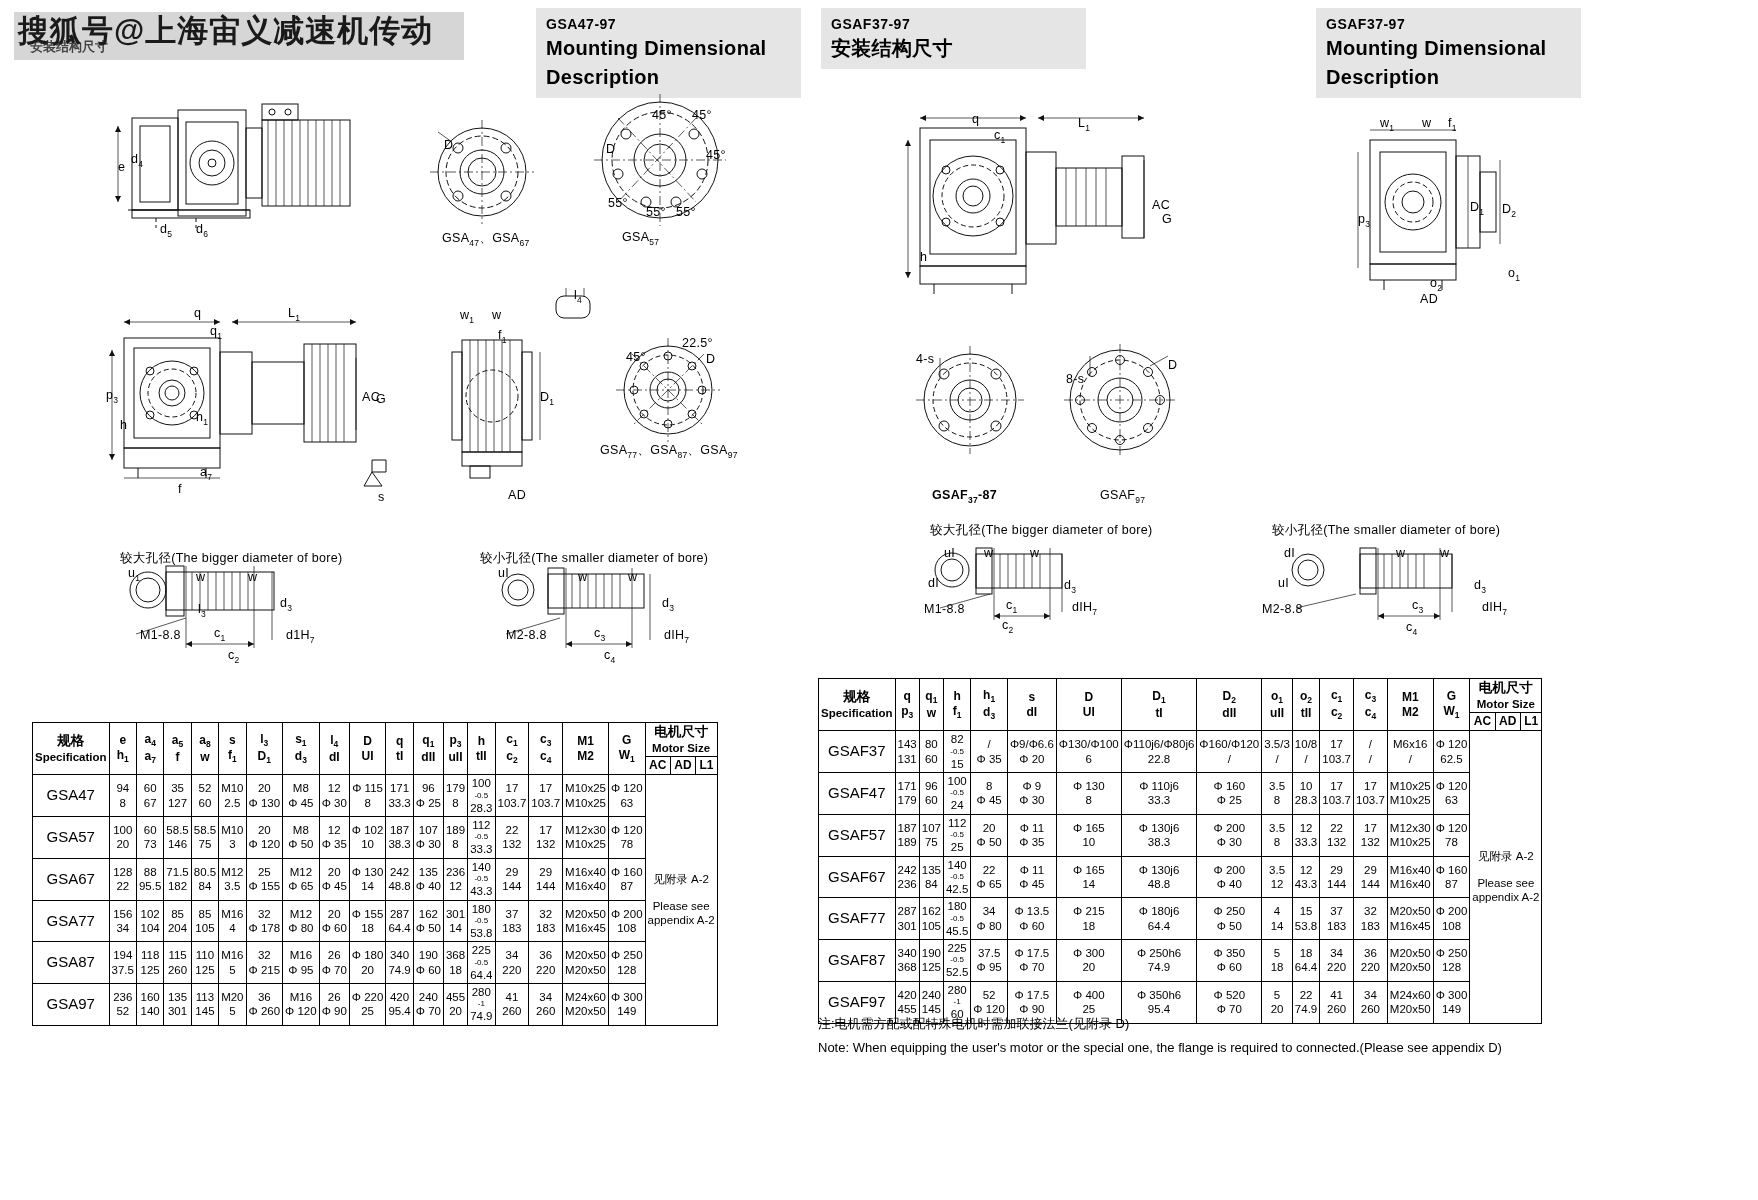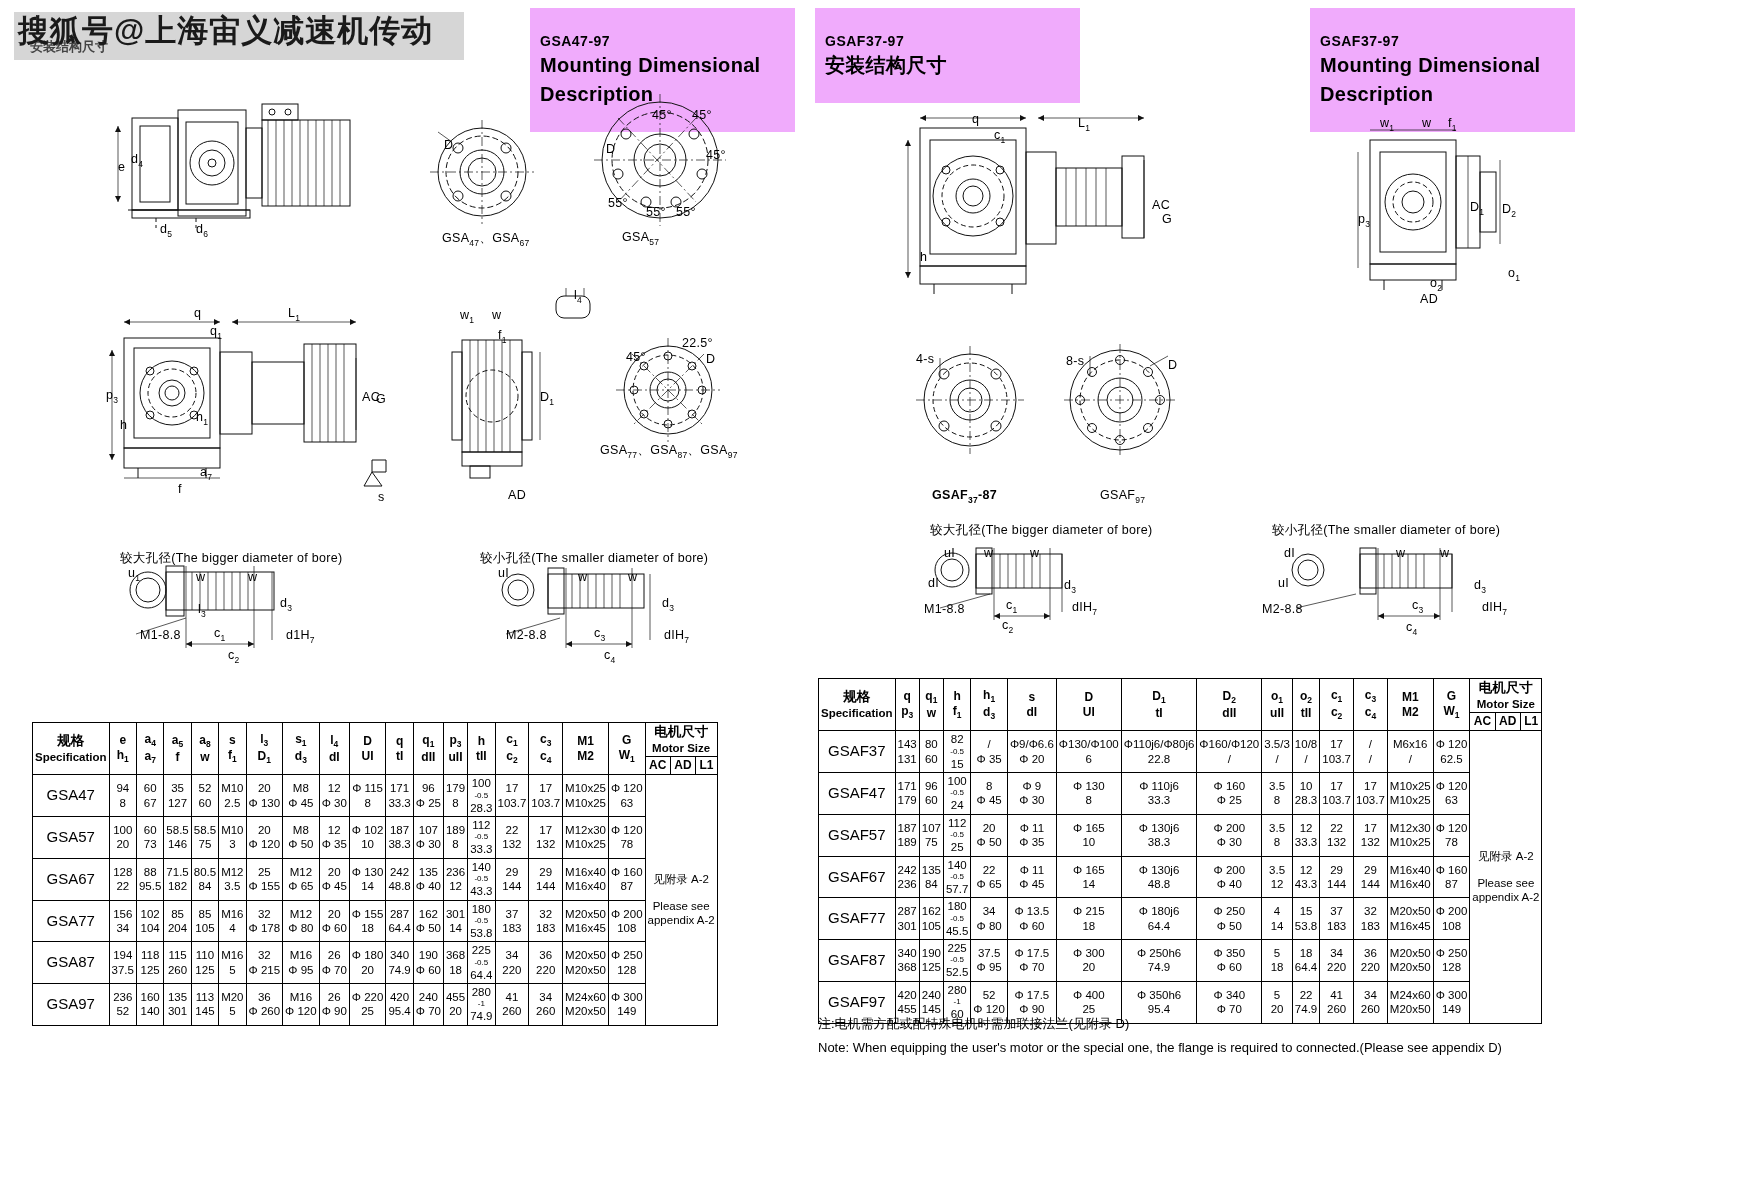--- a/index.html
+++ b/index.html
@@ -3,22 +3,23 @@
 <meta charset="utf-8">
 <style>
   html,body{margin:0;padding:0;}
   body{
     width:1758px;height:1200px;background:#fff;
     font-family:"Liberation Sans","DejaVu Sans",sans-serif;
     color:#000;overflow:hidden;position:relative;
   }
   
   .banner{
-    position:absolute;background:#f0abfc;padding:23px 10px;
+    position:absolute;background:#e5e5e5;padding:6px 10px;
     line-height:1.45;
+    margin-left:6px;
   }
   .banner .b1{font-size:14px;font-weight:bold;letter-spacing:.5px;}
   .banner .b2{font-size:20px;font-weight:bold;letter-spacing:.3px;}
   #banner-a{left:530px;top:8px;width:245px;}
   #banner-b{left:815px;top:8px;width:245px;}
   #banner-c{left:1310px;top:8px;width:245px;}
   #watermark{
     position:absolute;left:18px;top:10px;font-size:31px;font-weight:bold;
     color:#1a1a1a;background:rgba(255,255,255,0);letter-spacing:1px;
     white-space:nowrap;
@@ -463,21 +464,21 @@
     <div class="dwg-label" style="left: 1380px; top: 116px;">w<sub class="sub">1</sub></div>
     <div class="dwg-label" style="left: 1422px; top: 116px;">w</div>
     <div class="dwg-label" style="left: 1448px; top: 116px;">f<sub class="sub">1</sub></div>
     <div class="dwg-label" style="left: 1358px; top: 212px;">p<sub class="sub">3</sub></div>
     <div class="dwg-label" style="left: 1470px; top: 200px;">D<sub class="sub">1</sub></div>
     <div class="dwg-label" style="left: 1502px; top: 202px;">D<sub class="sub">2</sub></div>
     <div class="dwg-label" style="left: 1508px; top: 266px;">o<sub class="sub">1</sub></div>
     <div class="dwg-label" style="left: 1430px; top: 276px;">o<sub class="sub">2</sub></div>
     <div class="dwg-label" style="left: 1420px; top: 292px;">AD</div>
     <div class="dwg-label" style="left: 916px; top: 352px;">4-s</div>
-    <div class="dwg-label" style="left: 1066px; top: 354px;">8-s</div>
+    <div class="dwg-label" style="left: 1066px; top: 372px;">8-s</div>
     <div class="dwg-label" style="left: 1168px; top: 358px;">D</div>
     <div class="dwg-label" style="left: 932px; top: 488px; font-weight: bold;">GSAF<sub class="sub">37</sub>-87</div>
     <div class="dwg-label" style="left: 1100px; top: 488px;">GSAF<sub class="sub">97</sub></div>
     <div class="dwg-label" style="left: 930px; top: 522px;">较大孔径(The bigger diameter of bore)</div>
     <div class="dwg-label" style="left: 1272px; top: 522px;">较小孔径(The smaller diameter of bore)</div>
     <div class="dwg-label" style="left: 944px; top: 546px;">uI</div>
     <div class="dwg-label" style="left: 984px; top: 546px;">w</div>
     <div class="dwg-label" style="left: 1030px; top: 546px;">w</div>
     <div class="dwg-label" style="left: 928px; top: 576px;">dI</div>
     <div class="dwg-label" style="left: 924px; top: 602px;">M1-8.8</div>
@@ -1276,21 +1277,21 @@
         <td class="two-line">
           <span>242</span>
           <span>236</span>
         </td>
         <td class="two-line">
           <span>135</span>
           <span>84</span>
         </td>
         <td class="two-line">
           <span>140<span class="tiny">-0.5</span></span>
-          <span>57.7</span>
+          <span>42.5</span>
         </td>
         <td class="two-line">
           <span>22</span>
           <span>Φ 65</span>
         </td>
         <td class="two-line">
           <span>Φ 11</span>
           <span>Φ 45</span>
         </td>
         <td class="two-line">
@@ -1472,21 +1473,21 @@
         </td>
         <td class="two-line">
           <span>Φ 400</span>
           <span>25</span>
         </td>
         <td class="two-line">
           <span>Φ 350h6</span>
           <span>95.4</span>
         </td>
         <td class="two-line">
-          <span>Φ 340</span>
+          <span>Φ 520</span>
           <span>Φ 70</span>
         </td>
         <td class="two-line">
           <span>5</span>
           <span>20</span>
         </td>
         <td class="two-line">
           <span>22</span>
           <span>74.9</span>
         </td>

